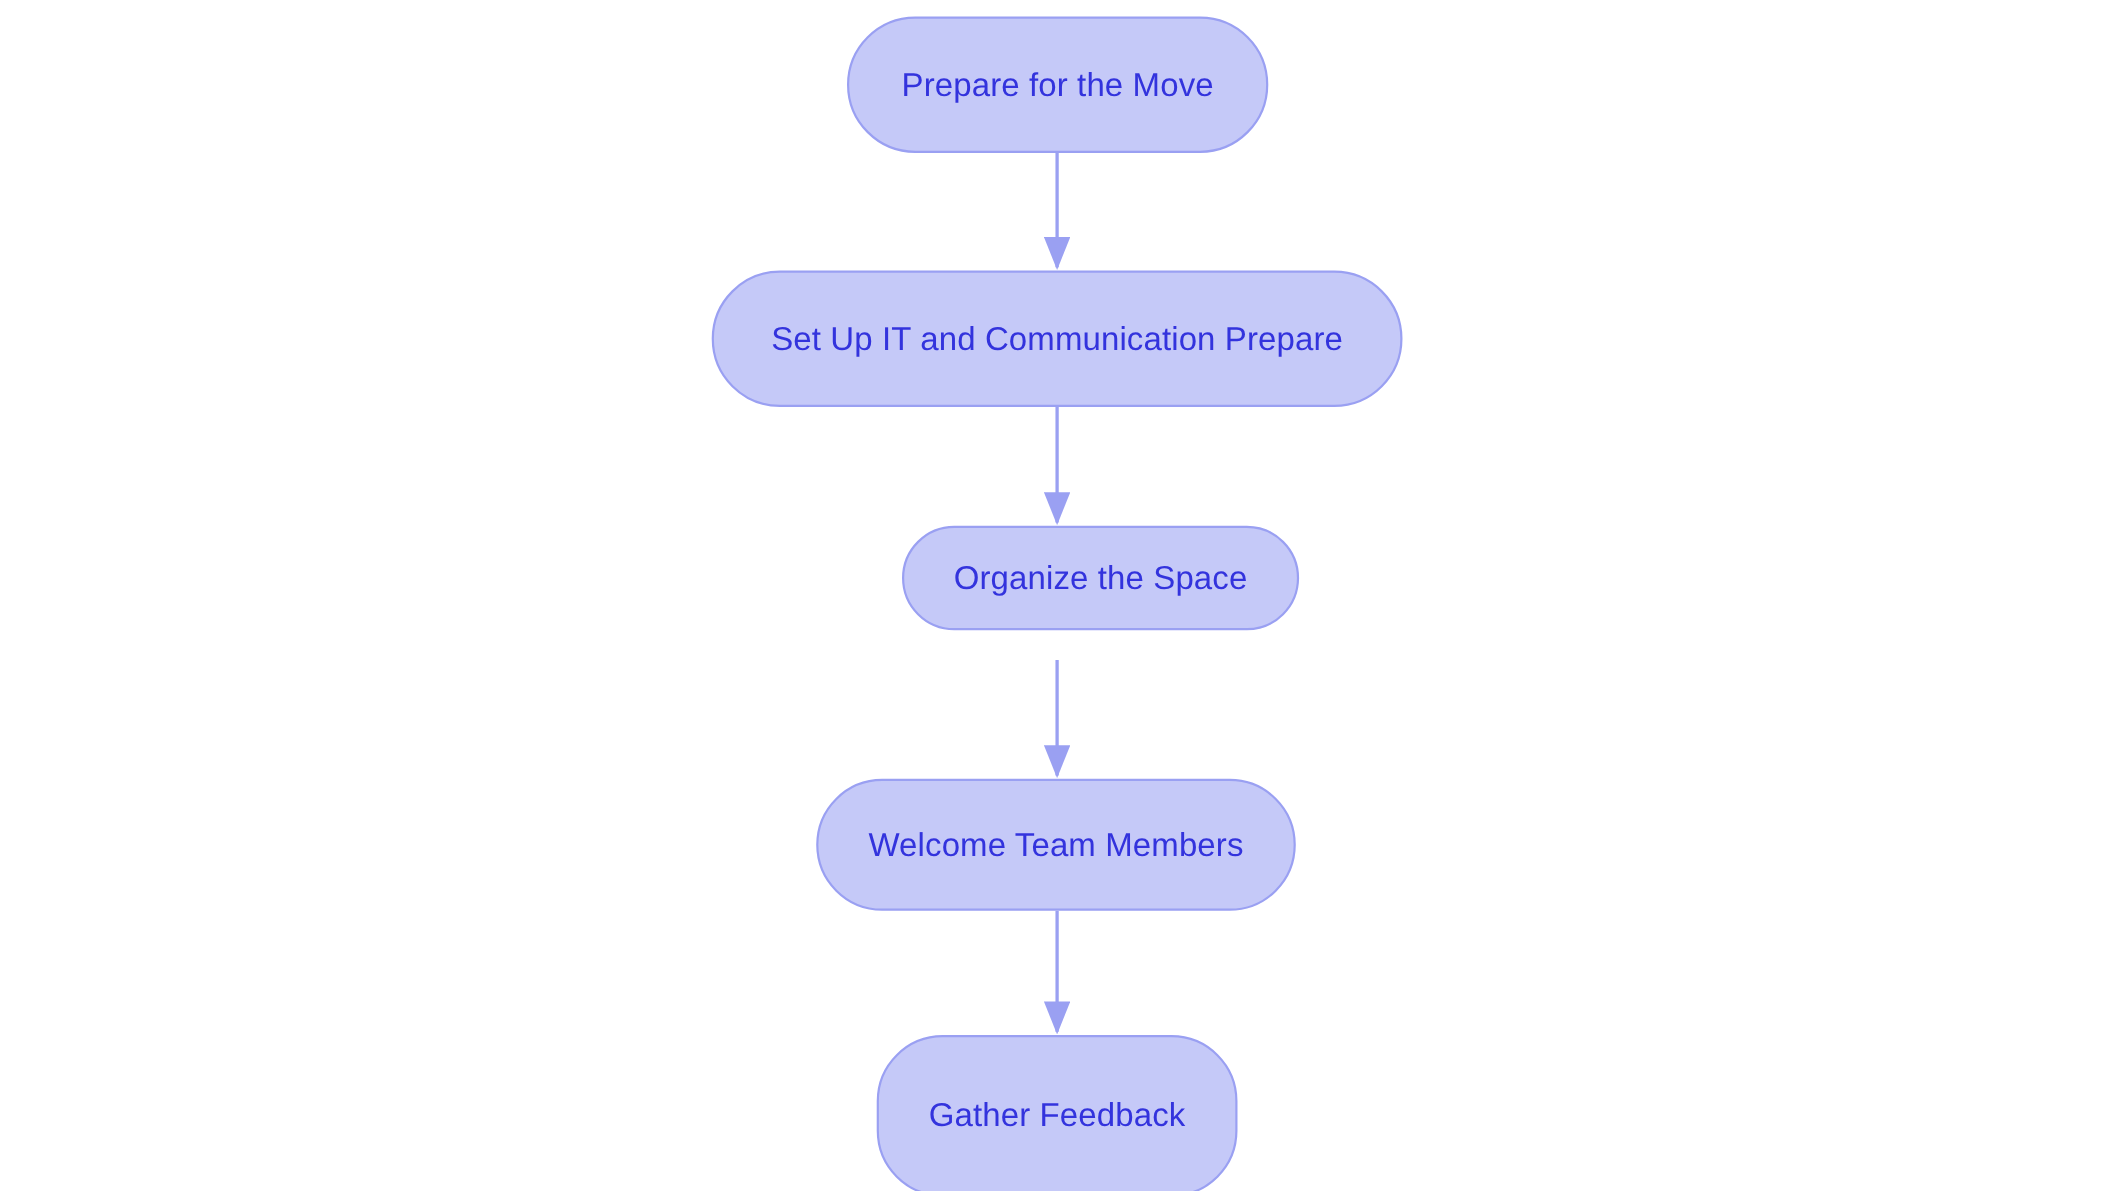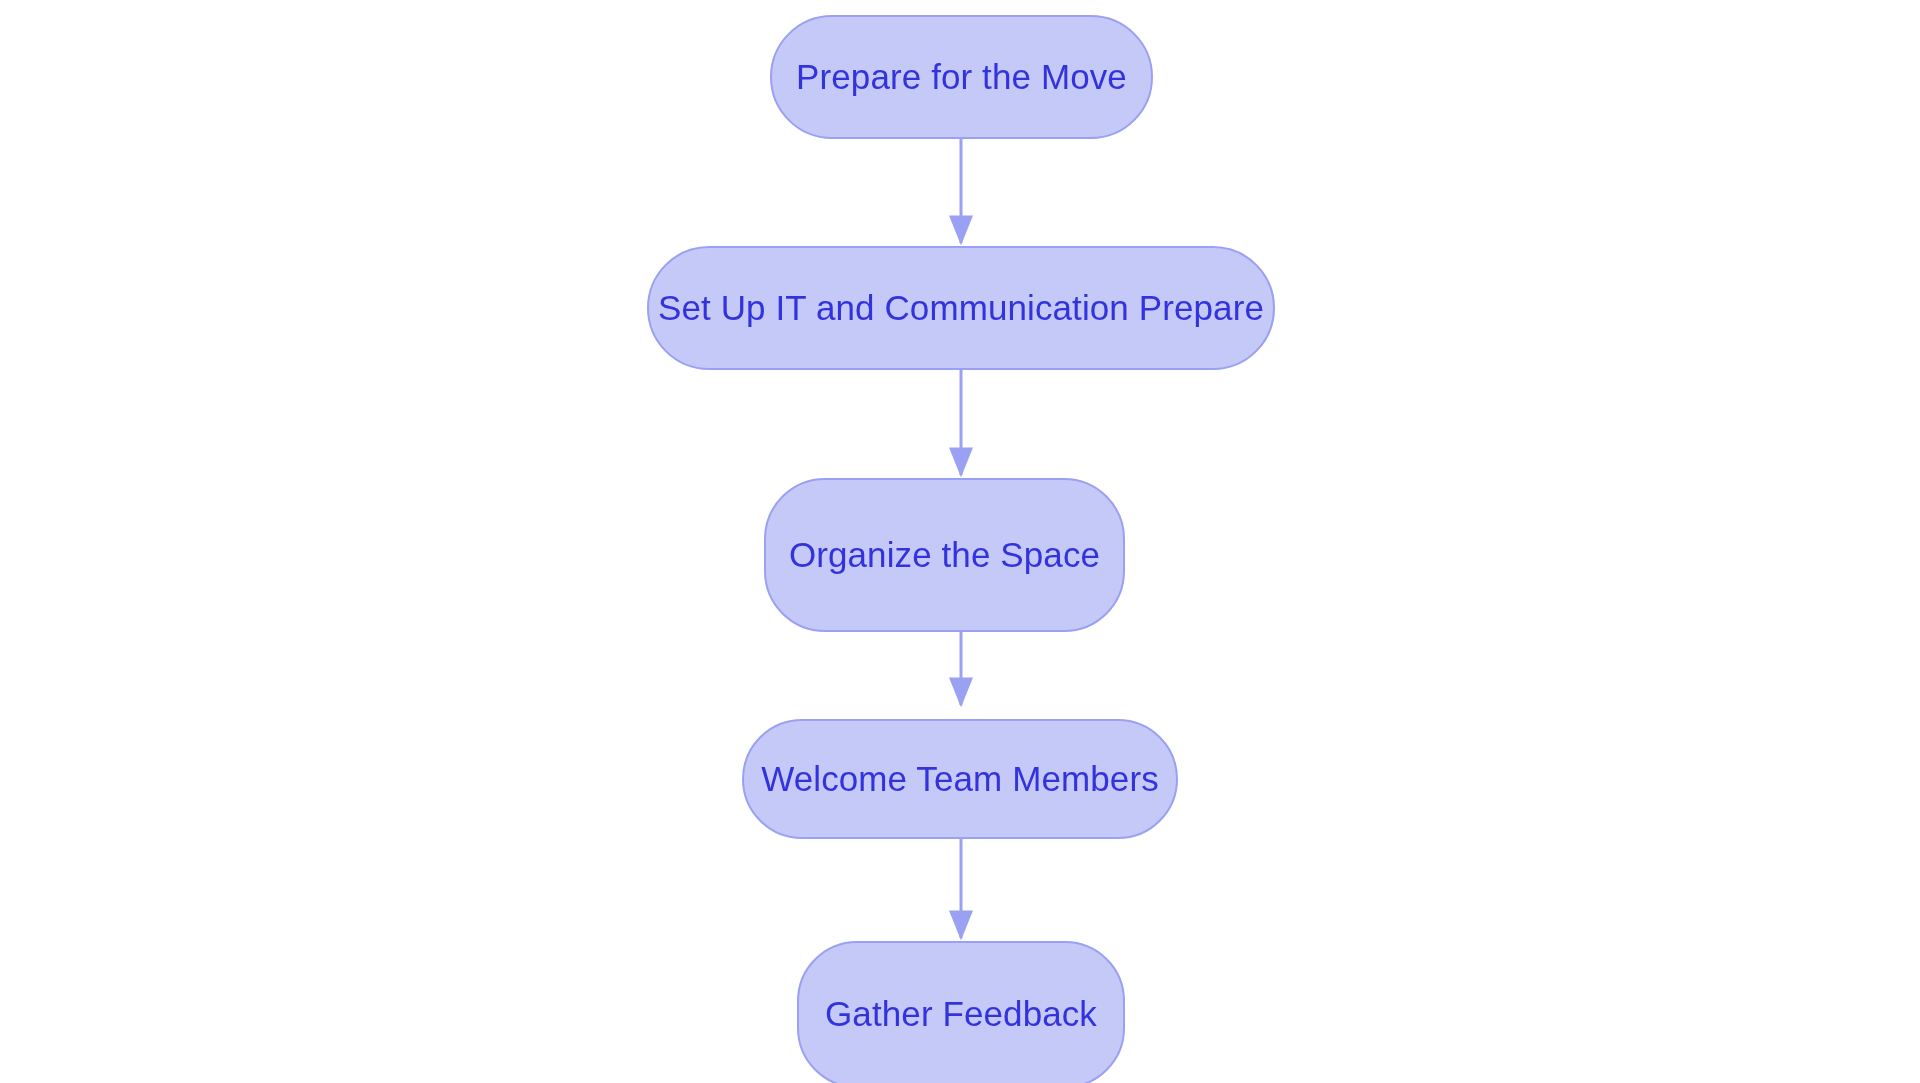--- a/index.html
+++ b/index.html
@@ -36,21 +36,21 @@
     position: absolute;
     z-index: 2;
     box-sizing: border-box;
     display: flex;
     align-items: center;
     justify-content: center;
     background: #c5c9f8;
     border: 2px solid #9aa0f2;
     border-radius: 62px;
     color: #3333dd;
-    font-size: 35px;
+    font-size: 30px;
     font-weight: 400;
     line-height: 1.1;
     letter-spacing: 0.1px;
     white-space: nowrap;
     text-align: center;
     -webkit-font-smoothing: antialiased;
   }
 
   .flow-node .node-label {
     display: block;
@@ -58,24 +58,24 @@
   }
 
   
   #node-prepare-for-the-move {
     left: 770px;  top: 15px;   width: 383px; height: 124px; border-radius: 62px;
   }
   #node-set-up-it-and-communication-systems {
     left: 647px;  top: 246px;  width: 628px; height: 124px; border-radius: 62px;
   }
   #node-organize-the-space {
-    left: 764px;  top: 478px;  width: 361px; height: 154px; border-radius: 61px;
+    left: 820px;  top: 478px;  width: 361px; height: 95px; border-radius: 61px;
   }
   #node-welcome-team-members {
-    left: 742px;  top: 708px;  width: 436px; height: 120px; border-radius: 60px; margin-top: 11px;
+    left: 742px;  top: 708px;  width: 436px; height: 120px; border-radius: 60px;
   }
   #node-gather-feedback {
     left: 797px;  top: 941px;  width: 328px; height: 147px; border-radius: 60px;
   }
 </style>
 </head>
 <body>
 
 <div id="flow-canvas">
 

